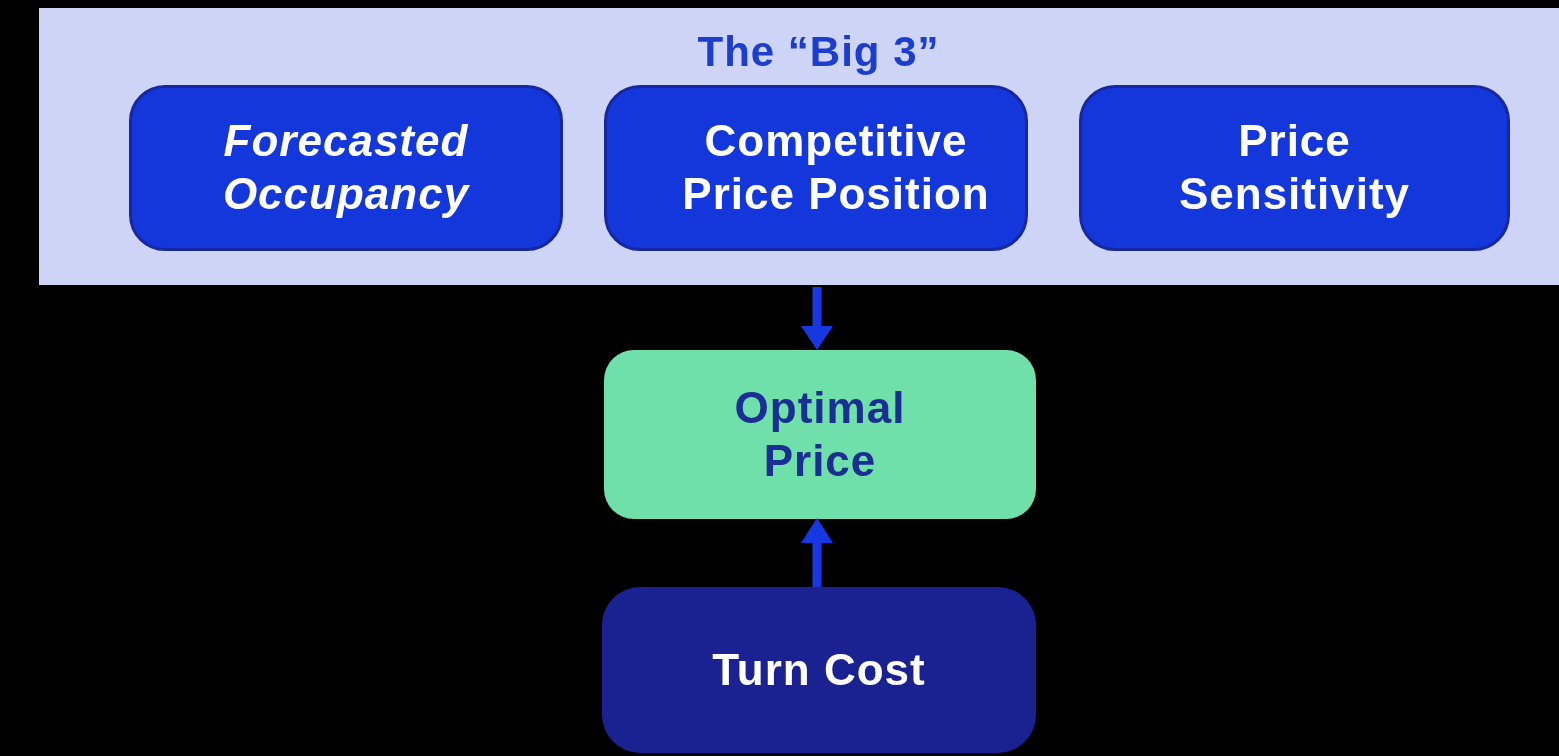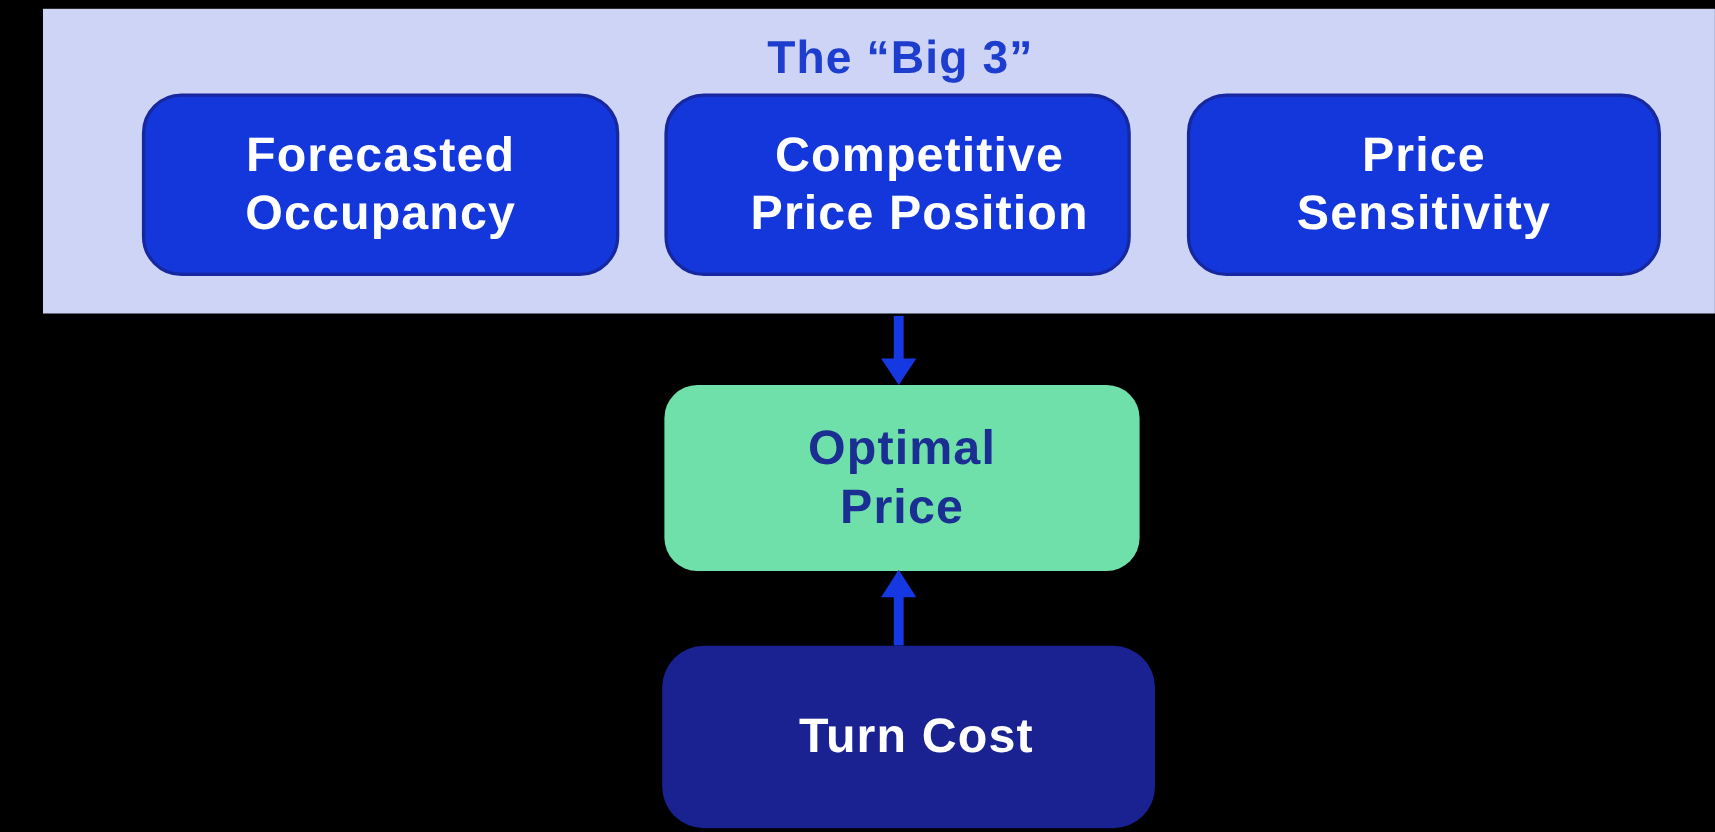--- a/index.html
+++ b/index.html
@@ -46,21 +46,21 @@
     display: flex;
     align-items: center;
     justify-content: center;
     text-align: center;
     color: var(--box-text, #FFFFFF);
     font-size: 44px;
     line-height: 1.2;
     letter-spacing: 1px;
     white-space: pre-line;
   }
-  .box-1 { left: 90px;   width: 434px; }
+  .box-1 { left: 90px;   width: 434px; font-style: italic; }
   .box-2 { left: 565px;  width: 424px; padding-left: 40px; }
   .box-3 { left: 1040px; width: 431px; }
   .optimal-box {
     position: absolute;
     left: 565px;
     top: 350px;
     width: 432px;
     height: 169px;
     background: var(--green, #70E0AA);
     border-radius: 30px;
@@ -83,21 +83,20 @@
     background: var(--navy, #192290);
     border-radius: 38px;
     display: flex;
     align-items: center;
     justify-content: center;
     text-align: center;
     color: var(--box-text, #FFFFFF);
     font-size: 44px;
     letter-spacing: 1px;
     white-space: pre-line;
-    padding-left: 14px;
   }
   .arrow {
     position: absolute;
     left: 755px;
     width: 46px;
   }
   .arrow svg { display: block; }
   .arrow path, .arrow rect { fill: var(--arrow-blue, #1638E3); }
   .arrow-down { top: 287px; height: 63px; }
   .arrow-up   { top: 518px; height: 69px; }

